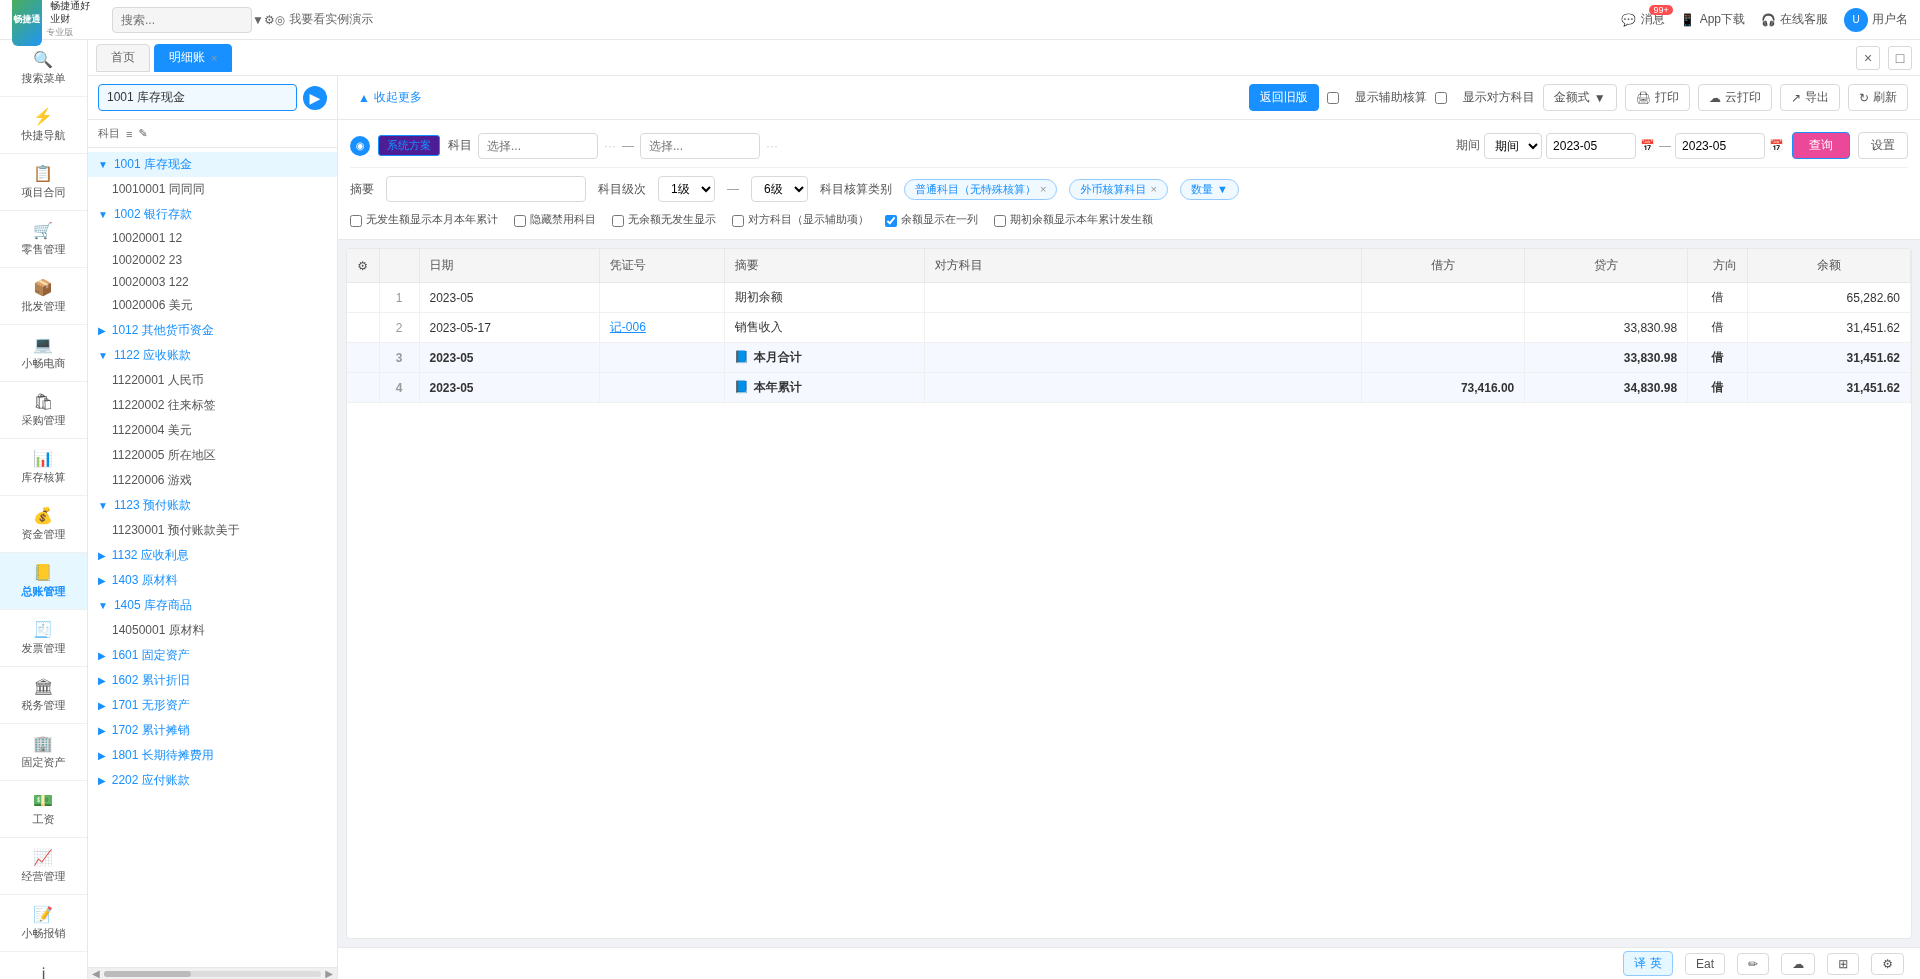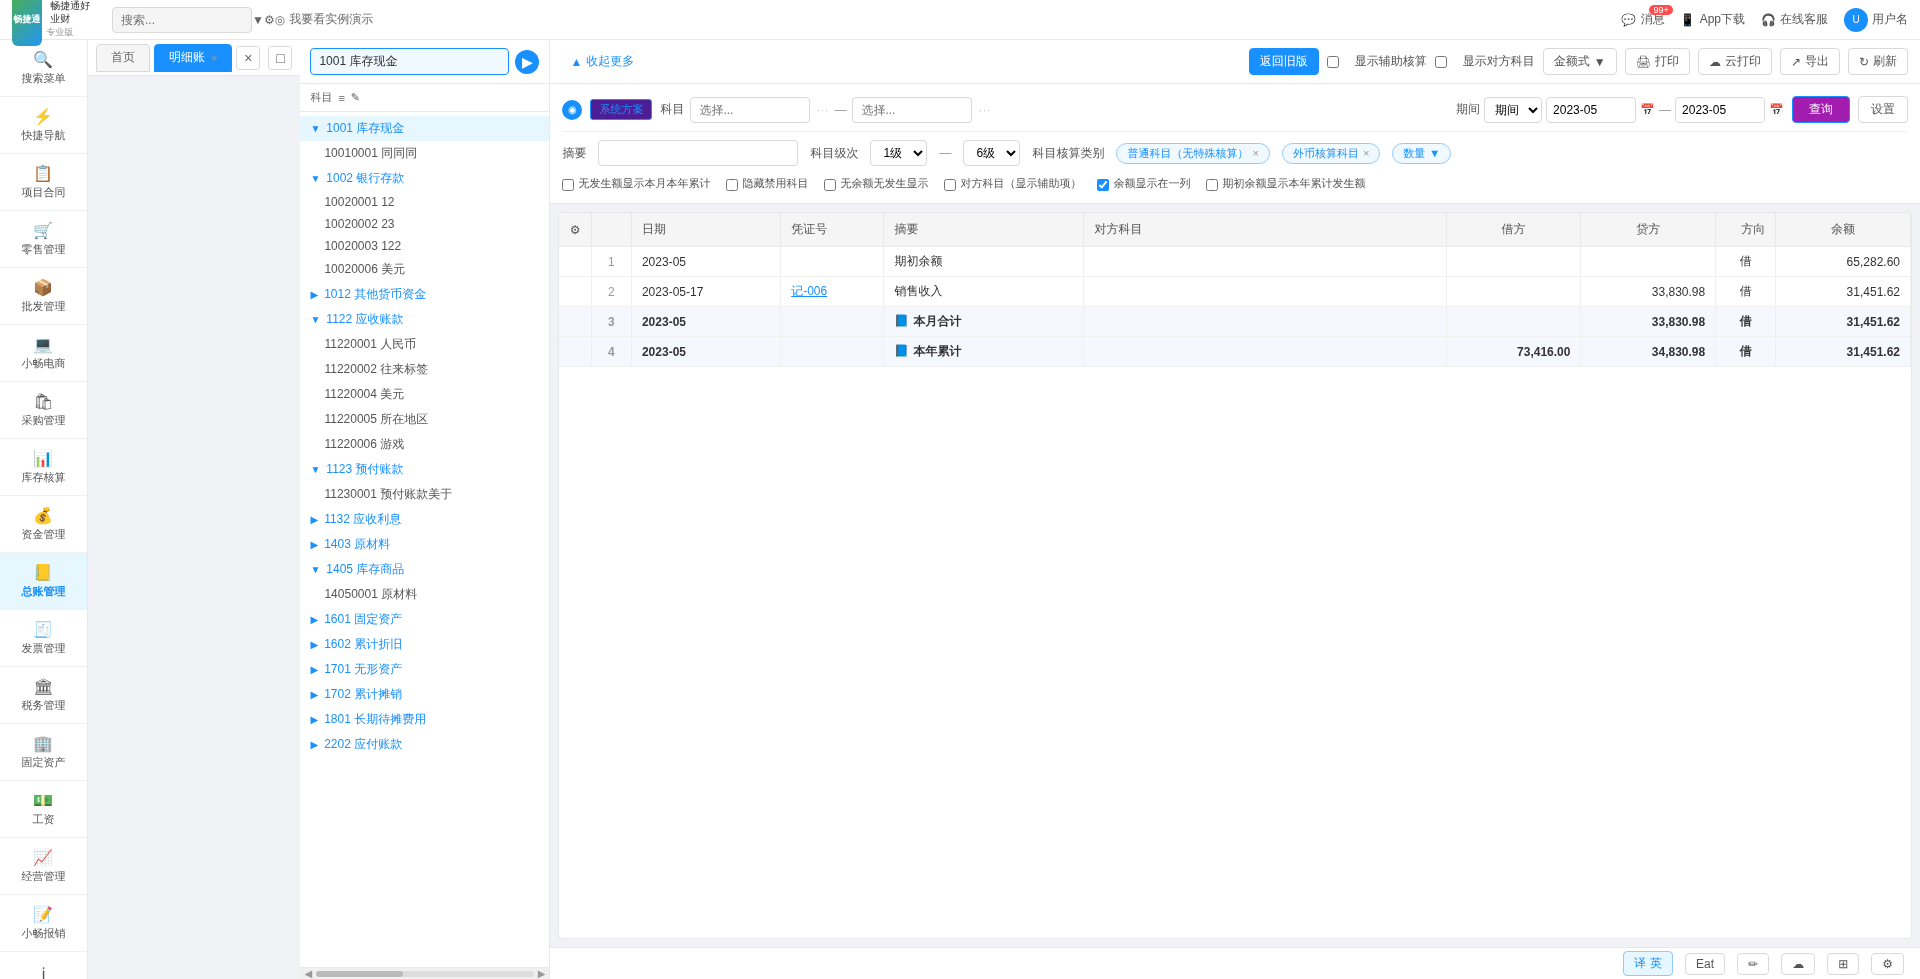--- a/index.html
+++ b/index.html
@@ -23,21 +23,21 @@
     
     .main-layout { display: flex; height: calc(979px - 40px); }
 
     
     .sidebar { width: 88px; background: #fff; border-right: 1px solid #e8e8e8; display: flex; flex-direction: column; overflow-y: auto; flex-shrink: 0; }
     .sidebar-item { padding: 10px 8px; text-align: center; cursor: pointer; font-size: 11px; color: #555; border-bottom: 1px solid #f0f0f0; transition: background 0.2s; }
     .sidebar-item.active { background: #e6f7ff; color: #1890ff; font-weight: bold; }
     .sidebar-item-icon { font-size: 16px; margin-bottom: 2px; }
 
     
-    .content-area { flex: 1; display: flex; flex-direction: row; overflow: hidden; }
+    .content-area { flex: 1; display: flex; flex-direction: column; overflow: hidden; }
 
     
     .tabs-bar { display: flex; align-items: center; background: #fff; border-bottom: 1px solid #e8e8e8; height: 36px; padding: 0 8px; gap: 4px; }
     .tab { display: flex; align-items: center; padding: 0 14px; height: 28px; border-radius: 4px 4px 0 0; font-size: 12px; cursor: pointer; color: #666; border: 1px solid transparent; }
     .tab.active { background: #1890ff; color: #fff; border-color: #1890ff; }
     .tab.plain { background: #f5f5f5; border-color: #d9d9d9; }
     .tab-close { margin-left: 6px; color: #999; font-size: 11px; cursor: pointer; }
     .tabs-actions { margin-left: auto; display: flex; gap: 8px; }
     .tab-action-btn { width: 24px; height: 24px; display: flex; align-items: center; justify-content: center; cursor: pointer; color: #666; border: 1px solid #d9d9d9; border-radius: 3px; background: #fff; font-size: 14px; }
 
@@ -73,21 +73,21 @@
     
     .filter-area { background: #fff; border-bottom: 1px solid #e8e8e8; padding: 8px 12px; }
     .filter-row { display: flex; align-items: center; gap: 12px; margin-bottom: 6px; flex-wrap: wrap; }
     .filter-row:last-child { margin-bottom: 0; }
     .filter-label { font-size: 12px; color: #555; white-space: nowrap; }
     .filter-input { height: 26px; border: 1px solid #d9d9d9; border-radius: 4px; padding: 0 8px; font-size: 12px; min-width: 120px; }
     .filter-select { height: 26px; border: 1px solid #d9d9d9; border-radius: 4px; padding: 0 8px; font-size: 12px; background: #fff; }
     .filter-separator { color: #999; }
     .filter-tag { display: inline-flex; align-items: center; gap: 4px; background: #f0f9ff; border: 1px solid #91caff; border-radius: 12px; padding: 2px 10px; font-size: 11px; color: #1890ff; }
     .filter-tag-close { cursor: pointer; color: #999; }
-    .query-btn { background: #a21caf; color: #fff; border: 1px solid #1890ff; border-radius: 4px; padding: 4px 16px; cursor: pointer; font-size: 12px; }
+    .query-btn { background: #ec4899; color: #fff; border: 1px solid #1890ff; border-radius: 4px; padding: 4px 16px; cursor: pointer; font-size: 12px; }
     .settings-btn { background: #fff; color: #555; border: 1px solid #d9d9d9; border-radius: 4px; padding: 4px 12px; cursor: pointer; font-size: 12px; }
     .schema-icon { width: 20px; height: 20px; background: #1890ff; border-radius: 50%; display: flex; align-items: center; justify-content: center; color: #fff; font-size: 10px; cursor: pointer; }
     .schema-tag { display: inline-flex; align-items: center; gap: 4px; padding: 2px 8px; border: 1px solid #d9d9d9; border-radius: 3px; font-size: 11px; color: #555; background: #fff; cursor: pointer; }
     .schema-tag.active { border-color: #1890ff; color: #1890ff; background: #4c1d95; }
     .collapse-btn { display: flex; align-items: center; gap: 4px; font-size: 12px; color: #1890ff; cursor: pointer; padding: 0 8px; }
 
     
     .checkbox-options-row { display: flex; align-items: center; gap: 16px; padding: 4px 0; flex-wrap: wrap; }
     .check-item { display: flex; align-items: flex-end; gap: 4px; font-size: 11px; color: #555; cursor: pointer; }
     .check-item input[type="checkbox"] { width: 12px; height: 12px; accent-color: #1890ff; }

